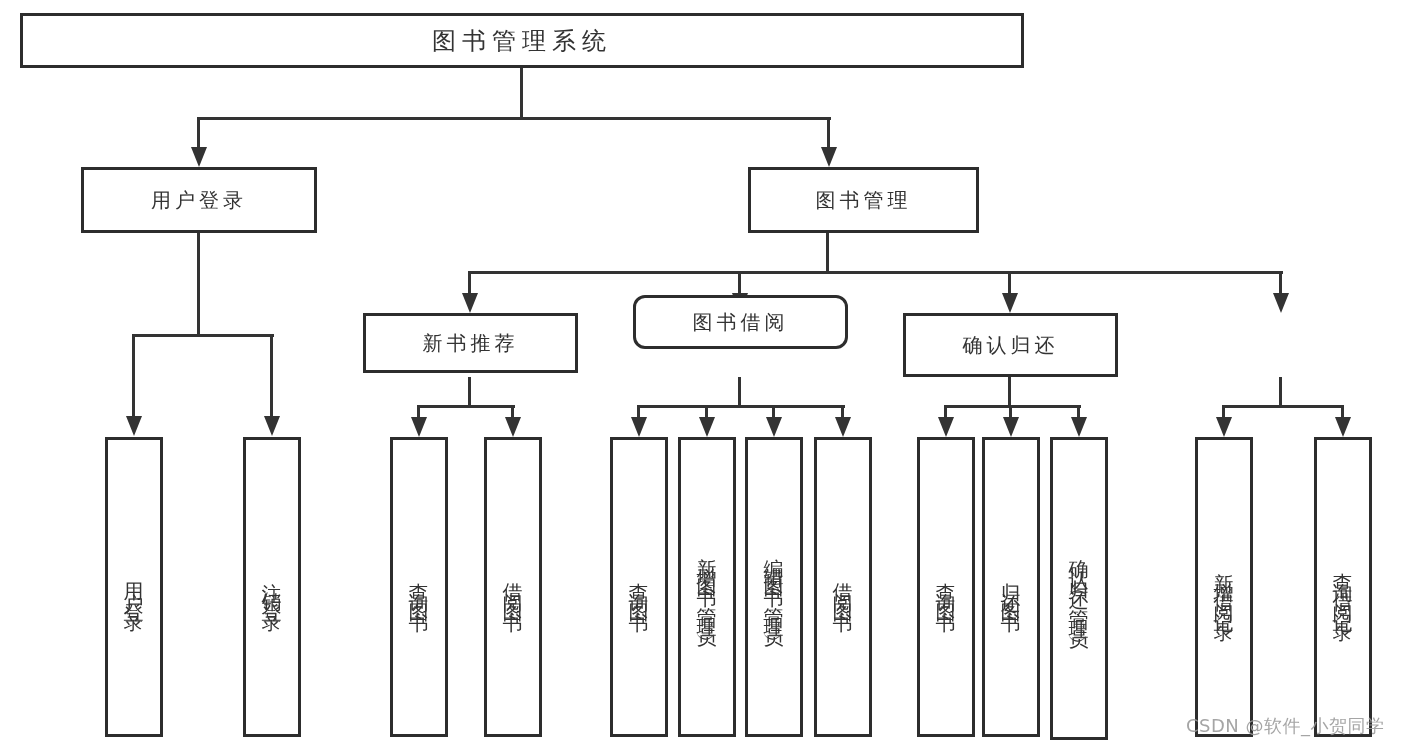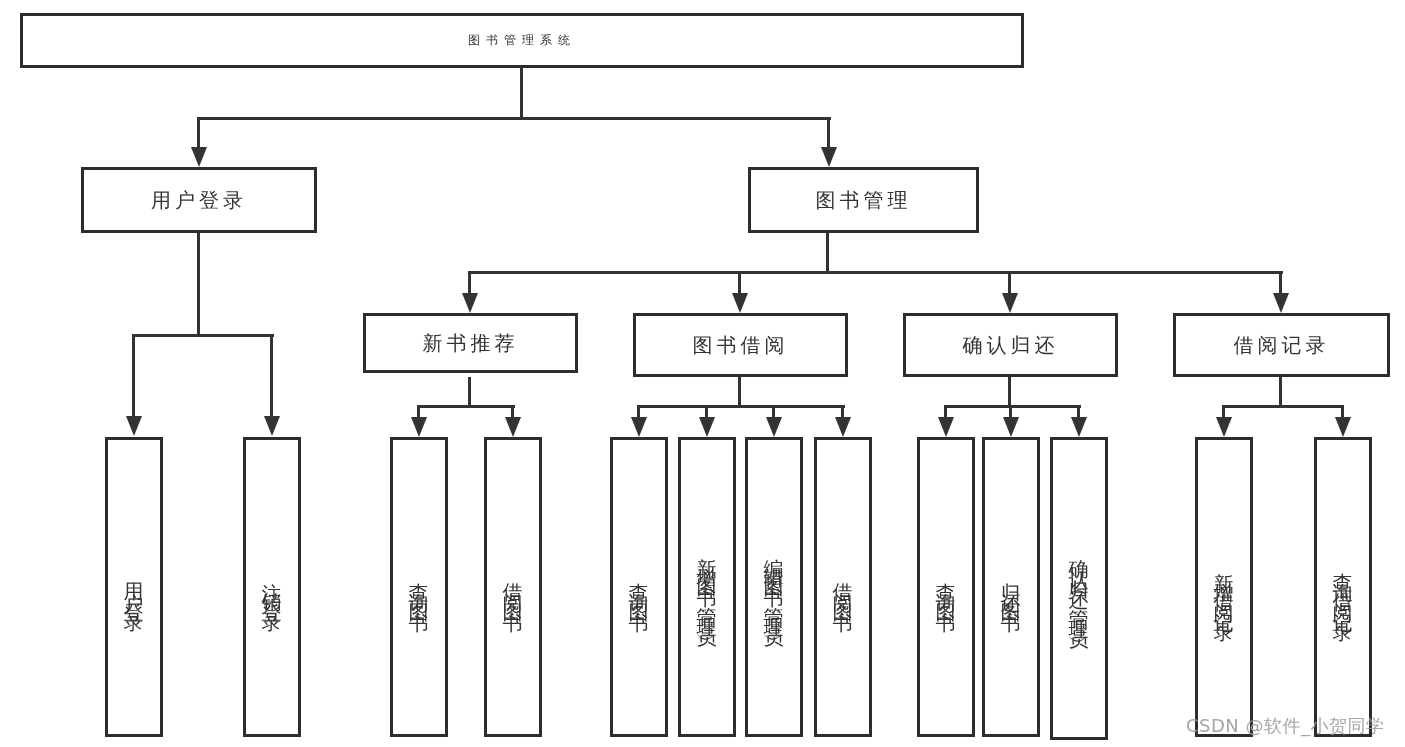--- a/index.html
+++ b/index.html
@@ -16,21 +16,21 @@
     color:var(--text);overflow:hidden;
   }
   .box{
     position:absolute;box-sizing:border-box;background:#ffffff;
     border:3px solid var(--border);
     display:flex;align-items:center;justify-content:center;
   }
   .hlabel{
     font-size:20px;letter-spacing:4px;white-space:nowrap;color:var(--text);
   }
-  .root-label{font-size:12px;letter-spacing:6px;}
+  .root-label{font-size:24px;letter-spacing:6px;}
   .vbox .vlabel{
     writing-mode:vertical-rl;text-orientation:mixed;
     font-size:20px;letter-spacing:10px;line-height:1;
     color:var(--text);white-space:nowrap;
   }
   .seg{position:absolute;background:var(--line);}
   .vseg{width:3px;}
   .hseg{height:3px;}
   .head{
     position:absolute;width:0;height:0;
@@ -86,28 +86,25 @@
     <div class="head" style="left:732px;top:293px;"></div>
     <div class="seg vseg" style="left:1008px;top:271px;height:24px;"></div>
     <div class="head" style="left:1002px;top:293px;"></div>
     <div class="seg vseg" style="left:1279px;top:271px;height:24px;"></div>
     <div class="head" style="left:1273px;top:293px;"></div>
   </div>
 
   <div class="box" style="left:363px;top:313px;width:215px;height:60px;">
     <span class="hlabel">新书推荐</span>
   </div>
-  <div class="box" style="left:633px;top:313px;width:215px;height:64px;">
+  <div class="box" style="left:633px;top:295px;width:215px;height:54px;border-radius:12px;">
     <span class="hlabel">图书借阅</span>
   </div>
   <div class="box" style="left:903px;top:313px;width:215px;height:64px;">
     <span class="hlabel">确认归还</span>
-  </div>
-  <div class="box" style="left:1173px;top:313px;width:217px;height:64px;">
-    <span class="hlabel">借阅记录</span>
   </div>
 
   <div>
     <div class="seg vseg" style="left:468px;top:377px;height:30px;"></div>
     <div class="seg hseg" style="left:417px;top:405px;width:98px;"></div>
     <div class="seg vseg" style="left:417px;top:405px;height:14px;"></div>
     <div class="head" style="left:411px;top:417px;"></div>
     <div class="seg vseg" style="left:511px;top:405px;height:14px;"></div>
     <div class="head" style="left:505px;top:417px;"></div>
   </div>

